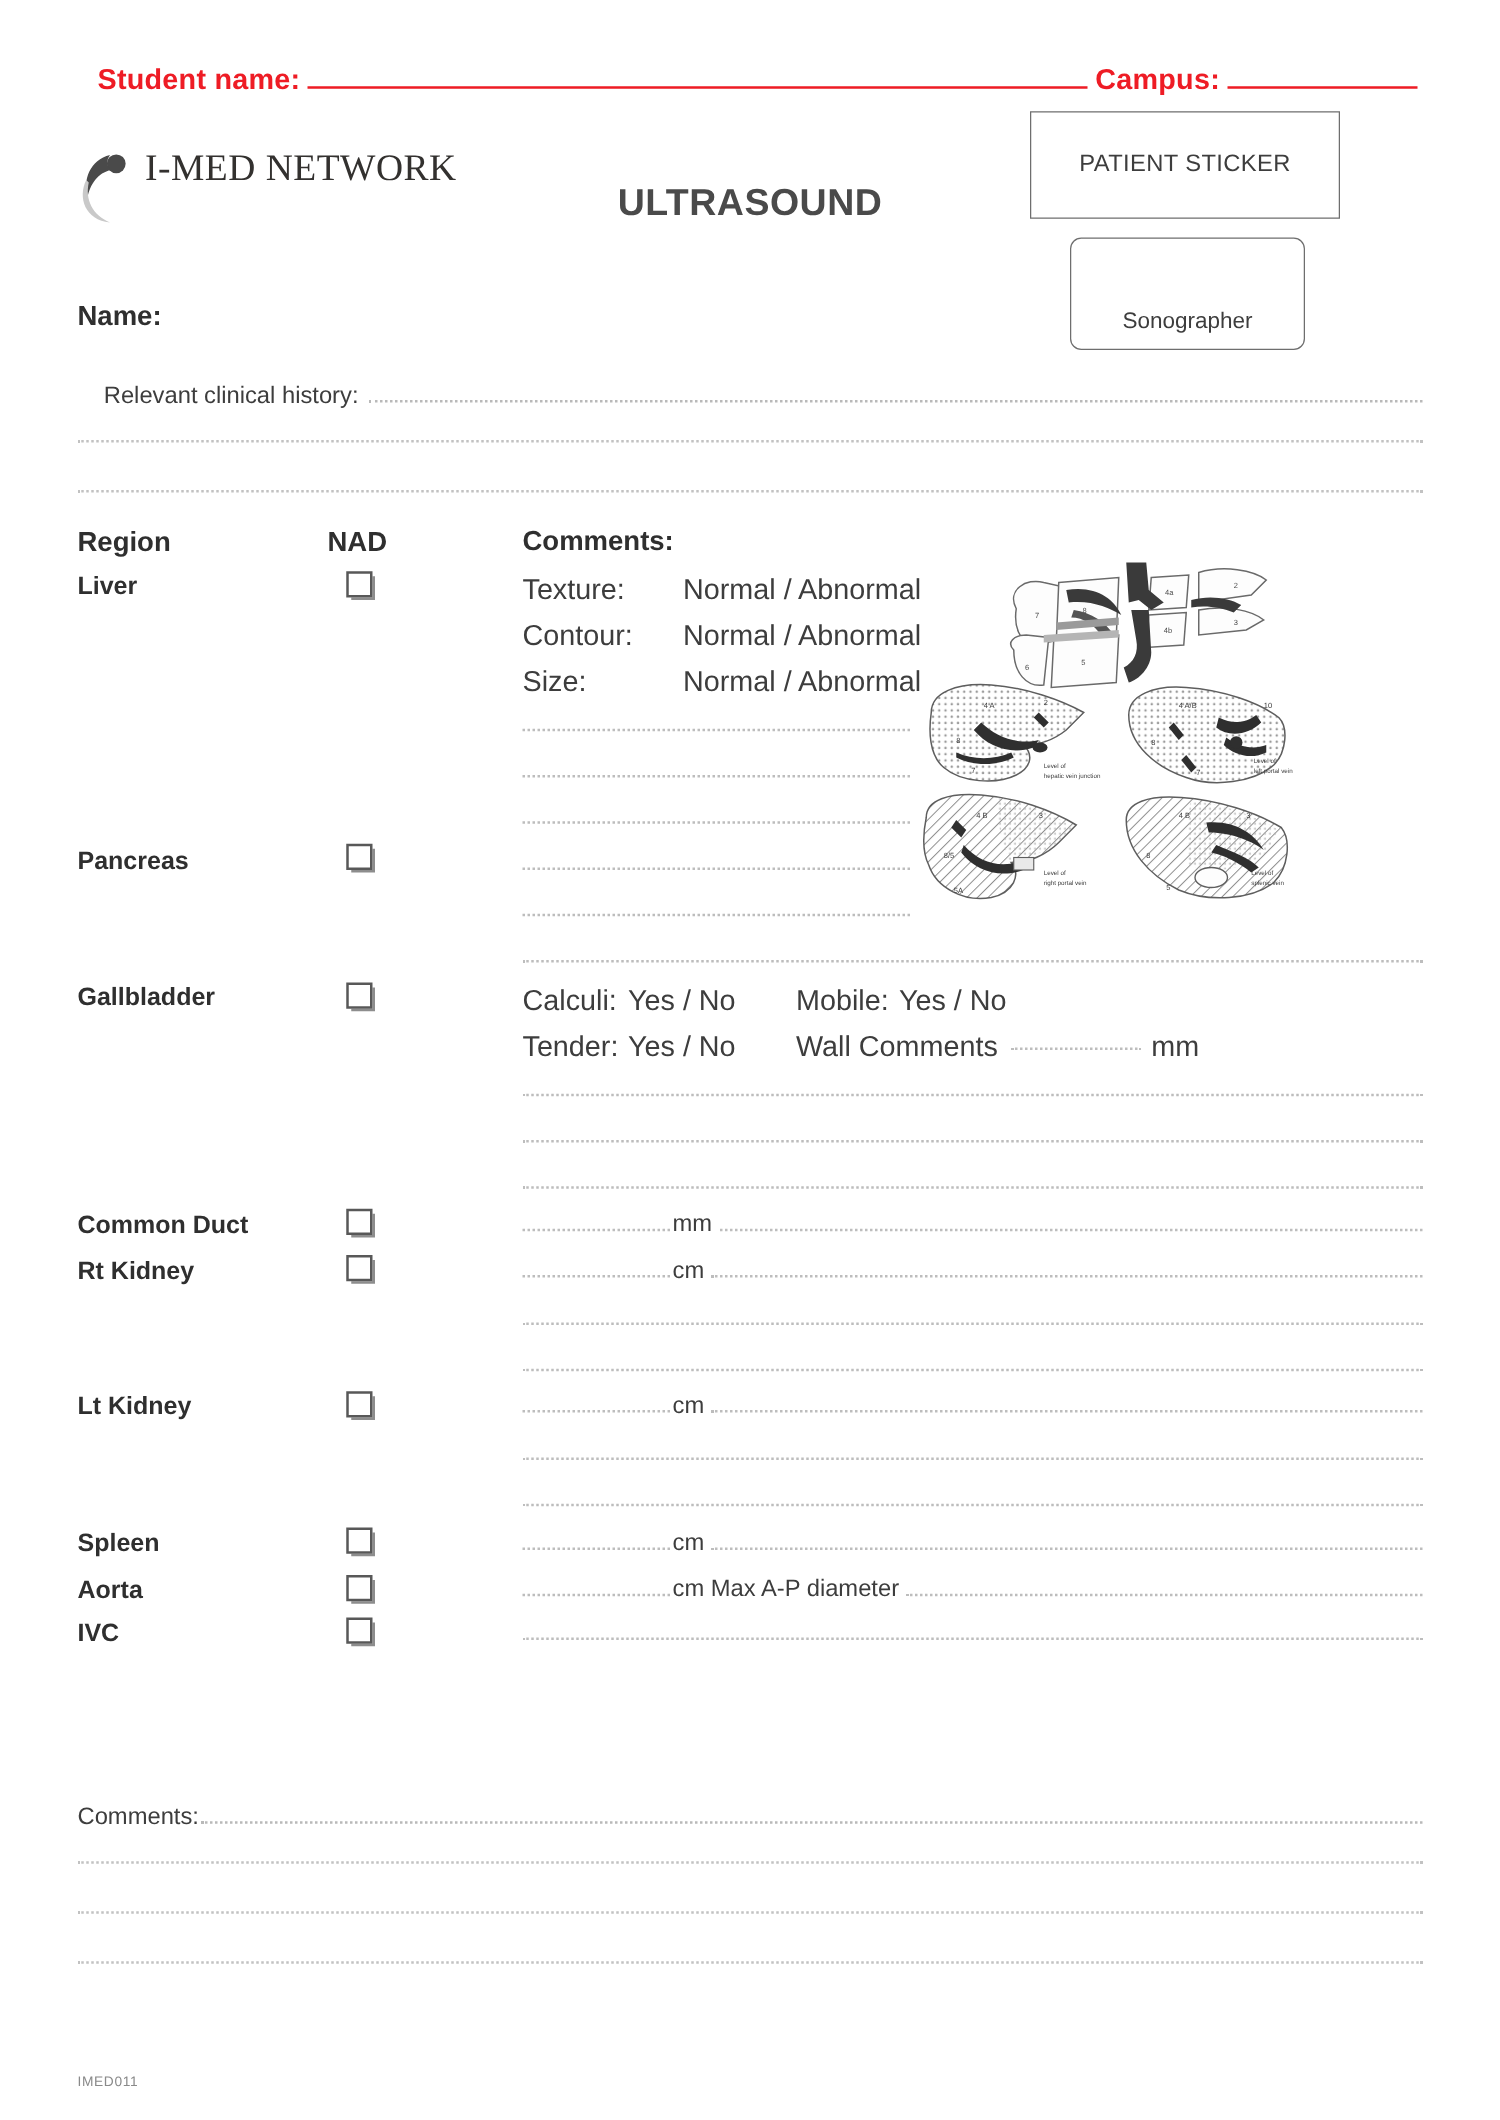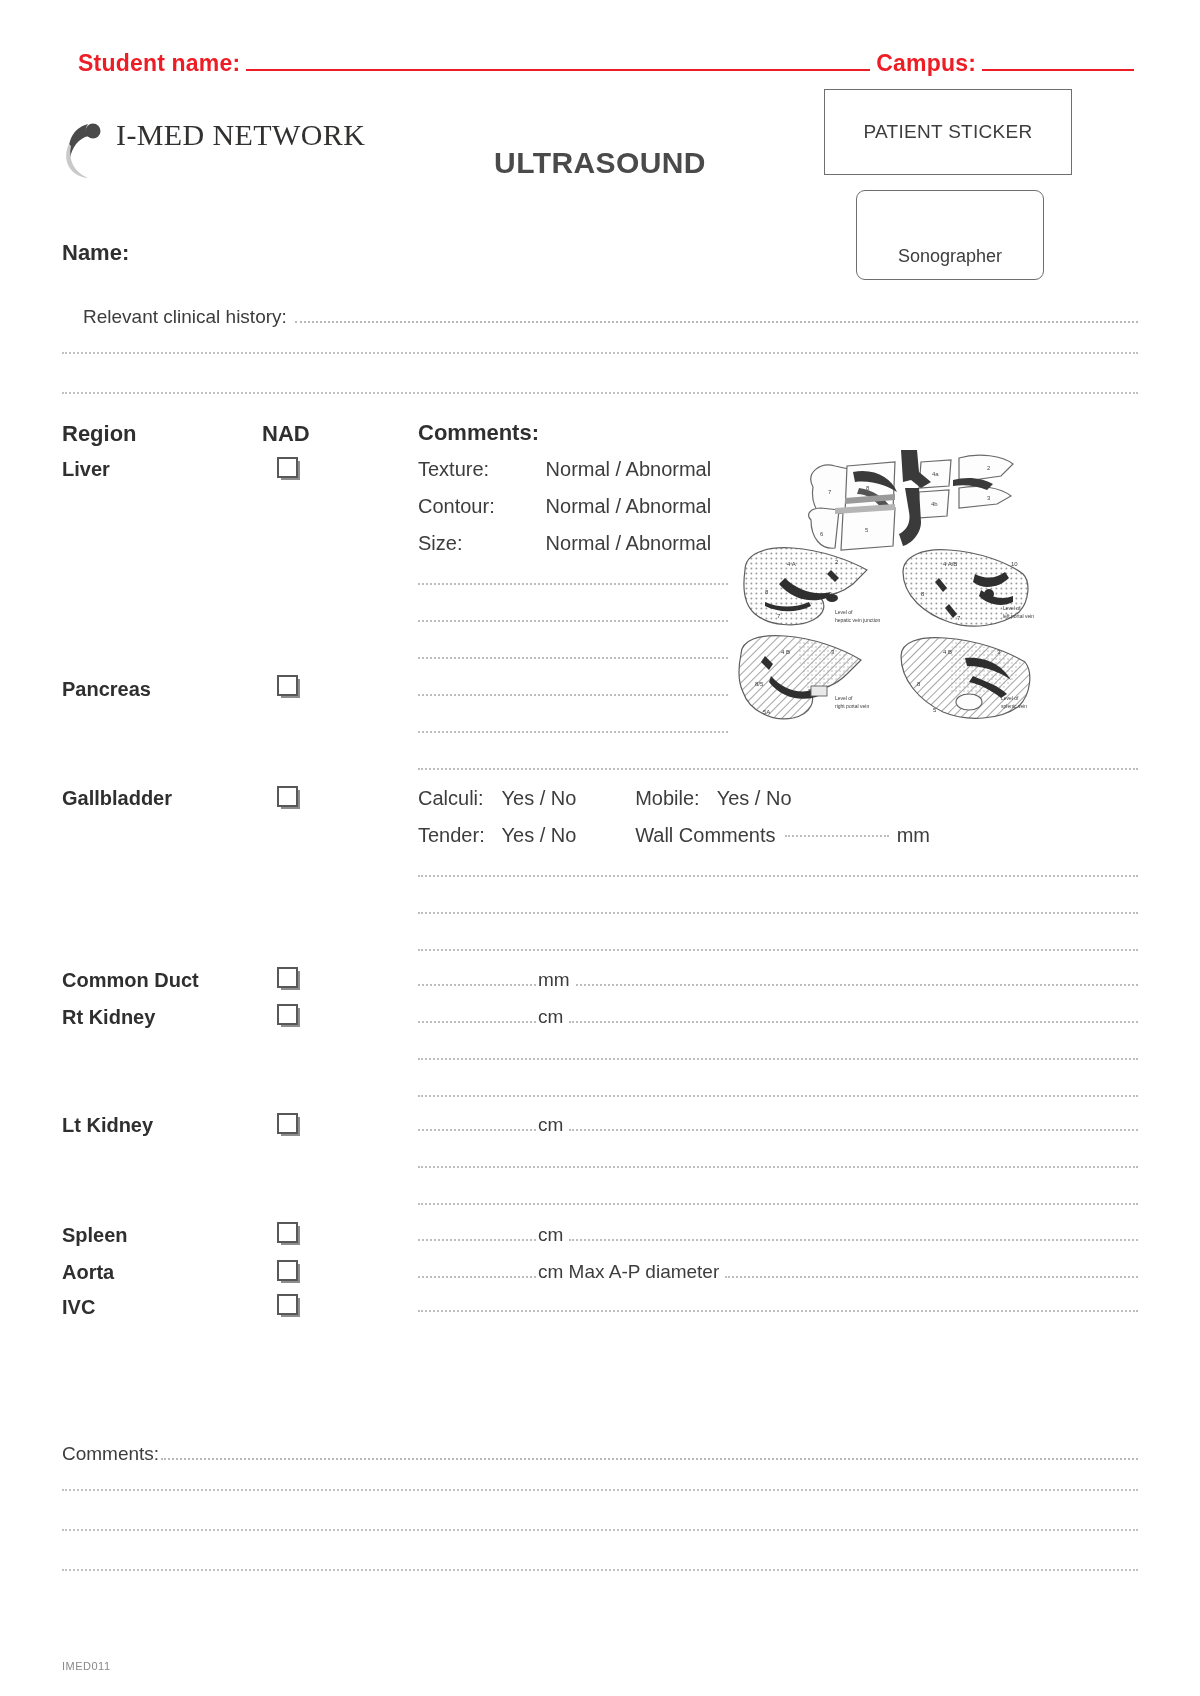--- a/index.html
+++ b/index.html
@@ -141,21 +141,21 @@
     left: 277px;
     width: 21px; height: 21px;
     border: 2px solid #585858;
     background: #fff;
     box-shadow: 3px 3px 0 -1px #8d8d8d;
   }
 
   
   .crow {
     position: absolute;
-    font-size: 20px;
+    font-size: 23px;
     color: #3d3d3d;
     white-space: nowrap;
   }
   .crow .k { display: inline-block; }
   .crow .v { display: inline-block; }
 
   
   .cdots {
     position: absolute;
     left: 418px;

